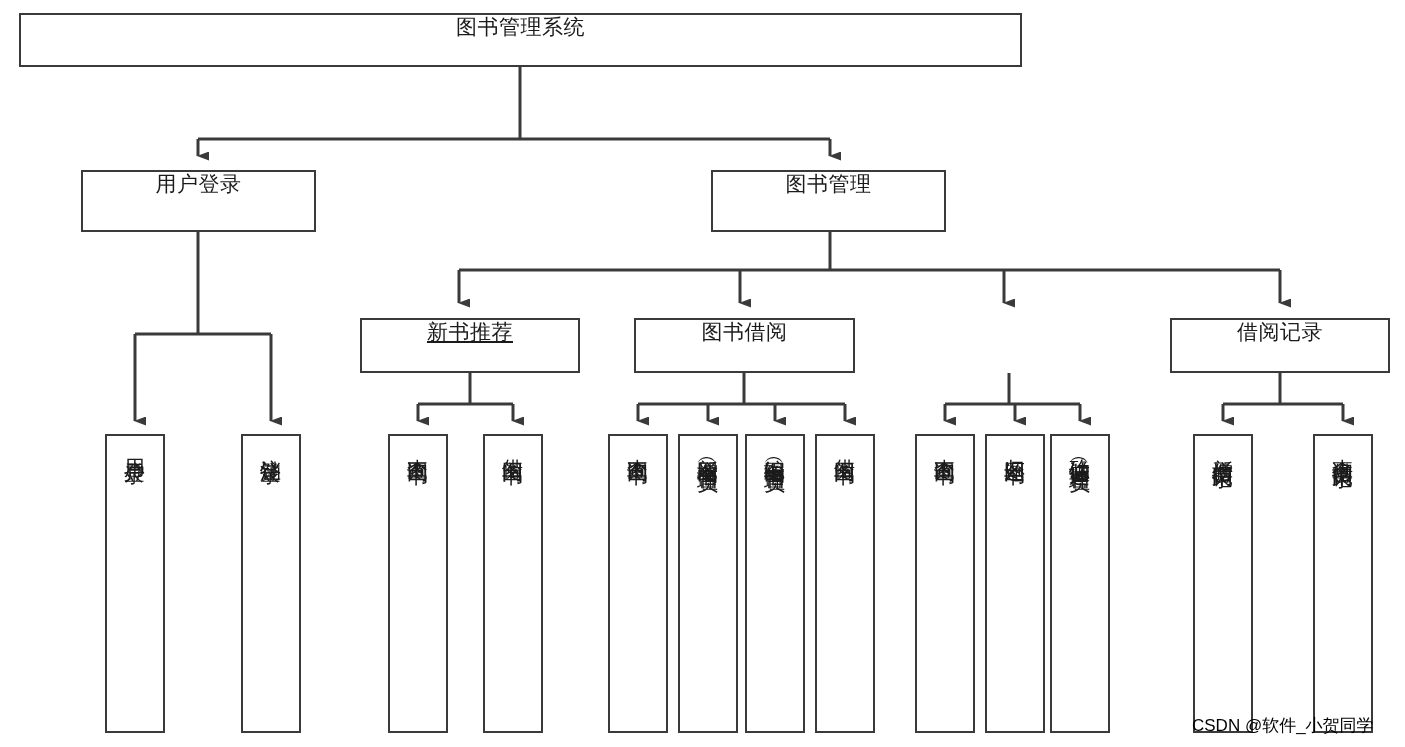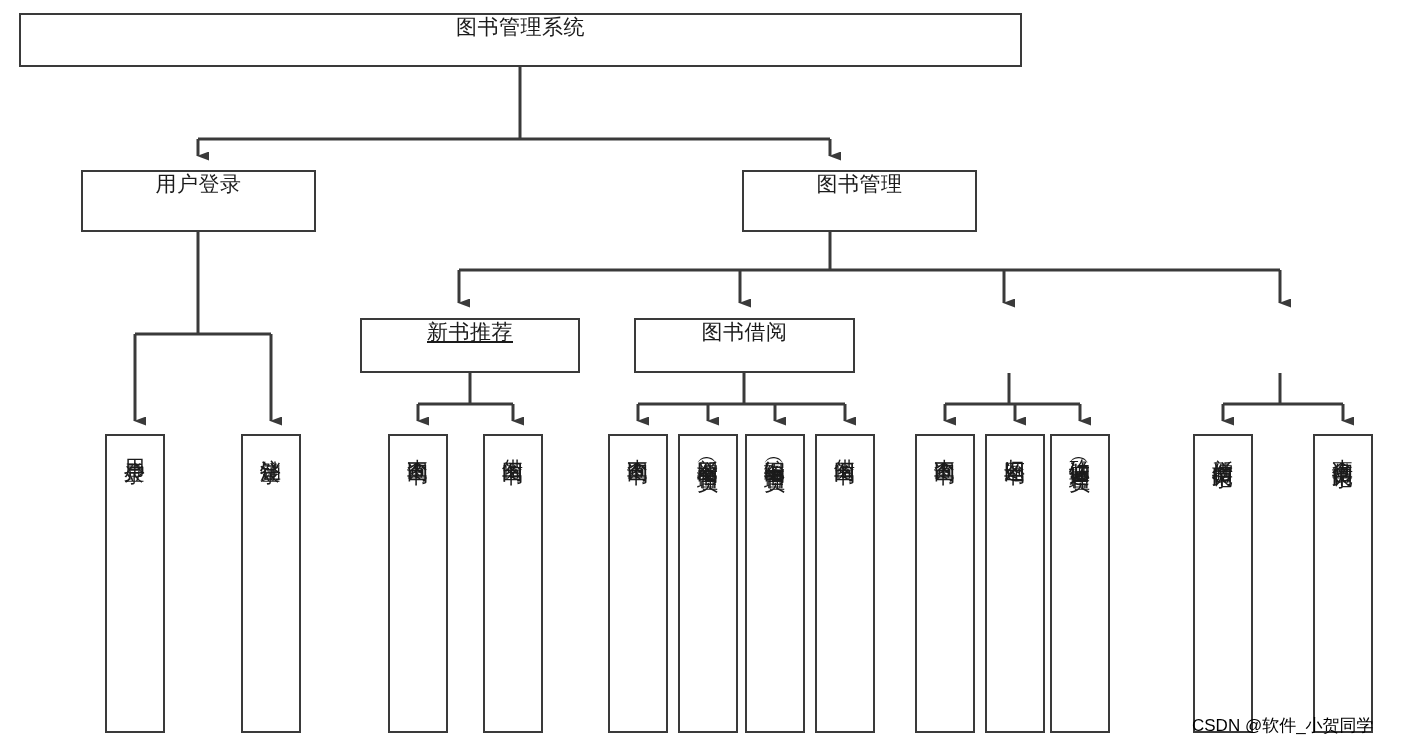--- a/index.html
+++ b/index.html
@@ -120,29 +120,32 @@
     </g>
   </svg>
 
   <div class="node node-h" style="left:19px; top:13px; width:1003px; height:54px;">
     <span class="label">图书管理系统</span>
   </div>
 
   <div class="node node-h" style="left:81px; top:170px; width:235px; height:62px;">
     <span class="label">用户登录</span>
   </div>
-  <div class="node node-h" style="left:742px; top:170px; width:235px; height:62px;">
+  <div class="node node-h" style="left:711px; top:170px; width:235px; height:62px;">
     <span class="label">图书管理</span>
   </div>
 
   <div class="node node-h" style="left:360px; top:318px; width:220px; height:55px;text-decoration:underline;">
     <span class="label">新书推荐</span>
   </div>
   <div class="node node-h" style="left:634px; top:318px; width:221px; height:55px;">
     <span class="label">图书借阅</span>
+  </div>
+  <div class="node node-h" style="left:1170px; top:318px; width:220px; height:55px;">
+    <span class="label">借阅记录</span>
   </div>
 
   <div class="node node-v" style="left:105px; top:434px; width:60px; height:299px;">
     <span class="label">用户登录</span>
   </div>
   <div class="node node-v" style="left:241px; top:434px; width:60px; height:299px;">
     <span class="label">注销登录</span>
   </div>
 
   <div class="node node-v" style="left:388px; top:434px; width:60px; height:299px;">

